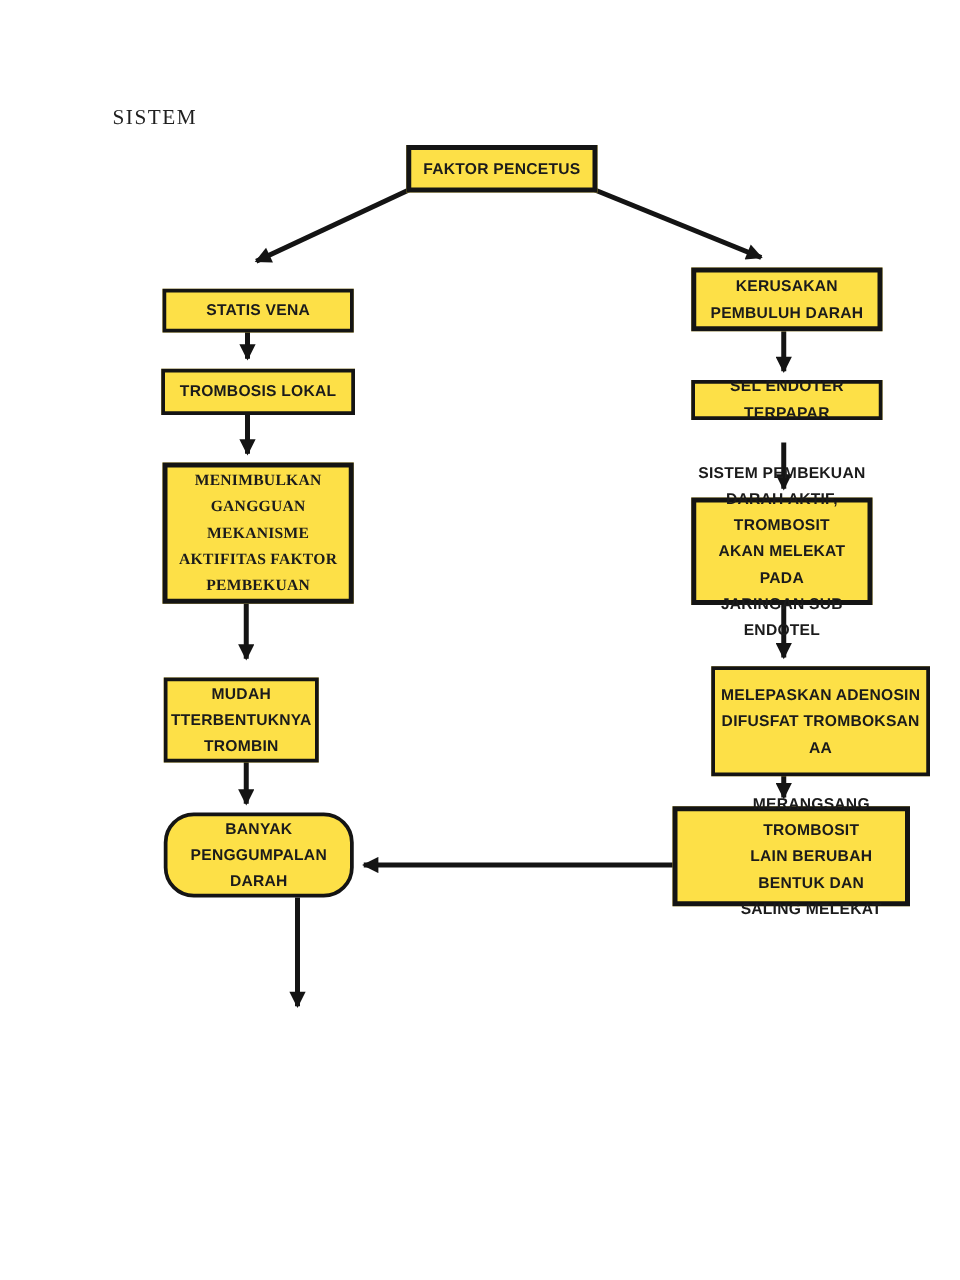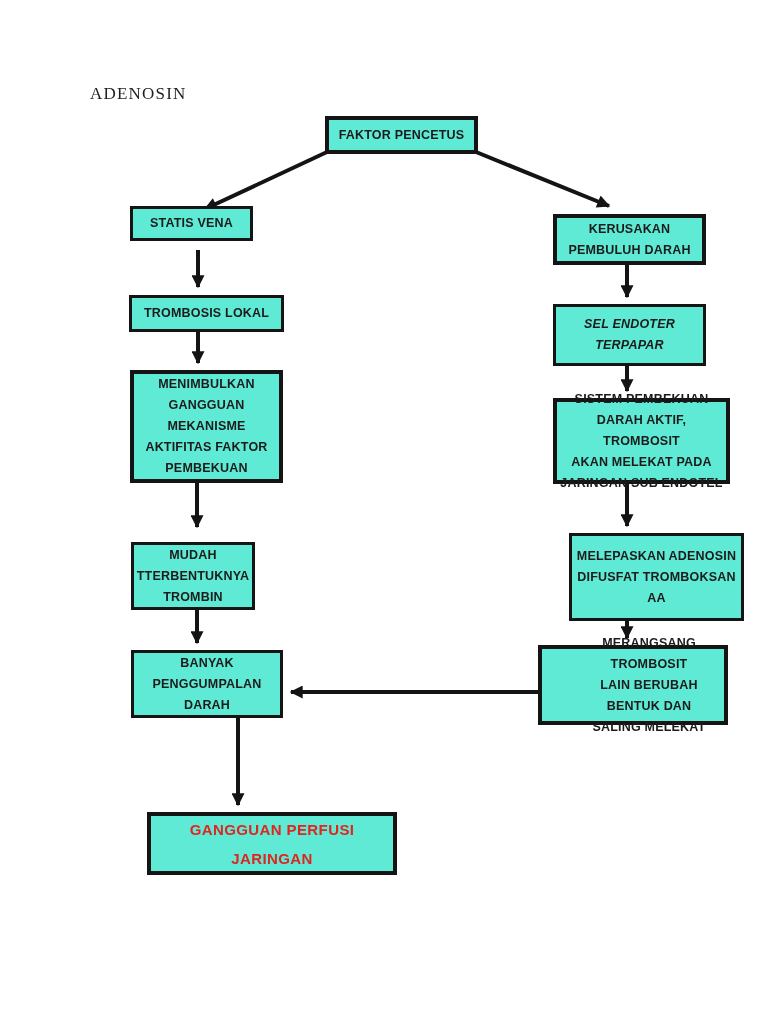--- a/index.html
+++ b/index.html
@@ -21,21 +21,21 @@
     color: #1f1f1f;
   }
   .arrow-layer {
     position: absolute;
     left: 0; top: 0;
     width: 768px; height: 1024px;
   }
   .node {
     position: absolute;
     box-sizing: border-box;
-    background: #5eead4;
+    background: #fde047;
     border: 3px solid #141414;
     display: flex;
     align-items: center;
     justify-content: center;
     text-align: center;
     color: #1b1b1b;
     font-weight: bold;
     font-size: 12.5px;
     line-height: 21px;
     letter-spacing: 0.2px;
@@ -44,38 +44,38 @@
   .node.thick { border-width: 4px; }
   .node.outcome {
     border-width: 4px;
     color: #e02420;
     font-size: 15px;
     line-height: 29px;
     letter-spacing: 0.4px;
   }
   
   .n-faktor      { left: 325px; top: 116px; width: 153px; height: 38px; }
-  .n-statis      { left: 130px; top: 206px; width: 123px; height: 35px; text-align: center; }
+  .n-statis      { left: 130px; top: 231px; width: 153px; height: 35px; text-align: center; }
   .n-trombosis   { left: 129px; top: 295px; width: 155px; height: 37px; text-align: right; }
-  .n-menimbulkan { left: 130px; top: 370px; width: 153px; height: 113px; }
+  .n-menimbulkan { left: 130px; top: 370px; width: 153px; height: 113px; font-family: Liberation Serif, serif; }
   .n-mudah       { left: 131px; top: 542px; width: 124px; height: 68px; }
-  .n-banyak      { left: 131px; top: 650px; width: 152px; height: 68px; }
+  .n-banyak      { left: 131px; top: 650px; width: 152px; height: 68px; border-radius: 24px; }
   .n-outcome     { left: 147px; top: 812px; width: 250px; height: 63px; }
   .n-kerusakan   { left: 553px; top: 214px; width: 153px; height: 51px; }
-  .n-selendoter  { left: 553px; top: 304px; width: 153px; height: 62px; font-style: italic; }
-  .n-sistem      { left: 553px; top: 398px; width: 177px; height: 86px; }
+  .n-selendoter  { left: 553px; top: 304px; width: 153px; height: 32px; }
+  .n-sistem      { left: 553px; top: 398px; width: 145px; height: 86px; }
   .n-melepaskan  { left: 553px; top: 533px; width: 175px; height: 88px; margin-left: 16px; }
   .n-merangsang  { left: 538px; top: 645px; width: 190px; height: 80px; padding-left: 32px; }
 </style>
 </head>
 <body>
 
 <div class="page">
 
-  <div class="page-title">ADENOSIN</div>
+  <div class="page-title">SISTEM</div>
 
   <svg class="arrow-layer" viewBox="0 0 768 1024" xmlns="http://www.w3.org/2000/svg">
     <defs>
       <marker id="ah" viewBox="0 0 10 10" refX="9" refY="5" markerWidth="15" markerHeight="13" markerUnits="userSpaceOnUse" orient="auto">
         <path d="M0,0 L10,5 L0,10 z" fill="#141414"></path>
       </marker>
     </defs>
     <g stroke="#141414" stroke-width="4" fill="none">
       <line x1="327" y1="152" x2="205" y2="209" marker-end="url(#ah)"></line>
       <line x1="476" y1="152" x2="609" y2="206" marker-end="url(#ah)"></line>
@@ -116,16 +116,14 @@
 DARAH AKTIF, TROMBOSIT
 AKAN MELEKAT PADA
 JARINGAN SUB ENDOTEL</div>
   <div class="node n-melepaskan">MELEPASKAN ADENOSIN
 DIFUSFAT TROMBOKSAN
 AA</div>
   <div class="node thick n-merangsang">MERANGSANG TROMBOSIT
 LAIN BERUBAH BENTUK DAN
 SALING MELEKAT</div>
 
-  <div class="node outcome n-outcome">GANGGUAN PERFUSI
-JARINGAN</div>
 
 </div>
 
 </body></html>

